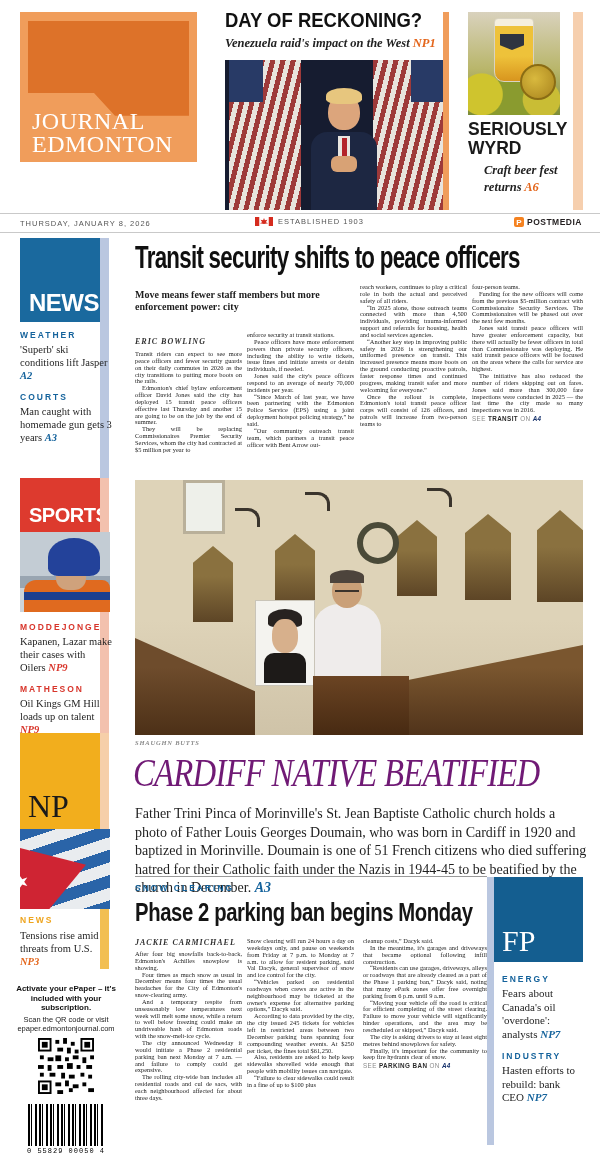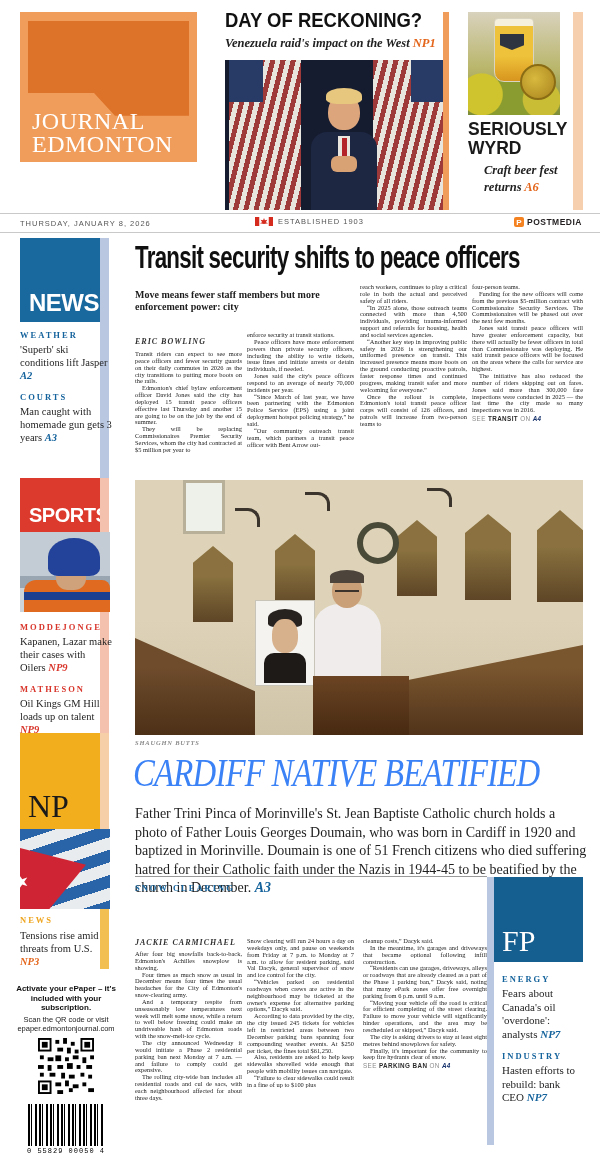--- a/index.html
+++ b/index.html
@@ -66,21 +66,21 @@
 
   
   .news-box{left:20px;top:238px;width:80px;height:84px;background:#1a699e;}
   .box-word{position:absolute;left:9px;bottom:5px;color:#fff;font-family:"Liberation Sans",sans-serif;
       font-weight:bold;letter-spacing:-.5px;}
   .news-box .box-word{font-size:24px;}
   .sports-box{left:20px;top:478px;width:80px;height:54px;background:#dd3a2e;}
   .sports-box .box-word{font-size:20px;}
   .np-box{left:20px;top:733px;width:80px;height:96px;background:#f2ae1d;}
   .np-word{position:absolute;left:8px;bottom:4px;color:#1a1a1a;font-family:"Liberation Serif",serif;font-size:32px;}
-  .kicker{font-family:Liberation Serif, serif;font-weight:bold;font-size:8.5px;letter-spacing:2px;}
+  .kicker{font-family:Liberation Sans, sans-serif;font-weight:bold;font-size:8.5px;letter-spacing:2px;}
   .k-blue{color:#15639c;} .k-red{color:#d8352b;} .k-gold{color:#eea41d;}
   .rail-story{font-size:10.5px;line-height:1.24;color:#1f1f1f;width:92px;}
   .strip-blue{left:100px;top:238px;width:9px;height:240px;background:#bac7e0;}
   .strip-pink{left:100px;top:478px;width:9px;height:255px;background:#f3c1ae;}
   .strip-peach2{left:100px;top:733px;width:9px;height:174px;background:#f6cfa9;}
   .strip-gold{left:100px;top:907px;width:9px;height:62px;background:#f2bf53;}
 
   .hockey-photo{left:20px;top:532px;width:90px;height:80px;overflow:hidden;
       background:linear-gradient(180deg,#c3ccd4 0 55%,#99a5b1 55% 70%,#cdd4da 70% 100%);}
   .hk-helmet{position:absolute;left:28px;top:6px;width:52px;height:38px;background:#23429a;border-radius:50% 50% 20% 20%;}
@@ -138,21 +138,21 @@
   .ch-portrait{position:absolute;left:120px;top:120px;width:58px;height:84px;background:#f4f3ef;border:1px solid #c9c4b8;}
   .ch-port-face{position:absolute;left:16px;top:18px;width:26px;height:34px;background:#d7b08c;border-radius:45%;}
   .ch-port-hair{position:absolute;left:12px;top:8px;width:34px;height:18px;background:#272220;border-radius:50% 50% 20% 20%;}
   .ch-port-coat{position:absolute;left:8px;top:52px;width:42px;height:30px;background:#1d1a18;border-radius:10px 10px 0 0;}
   .ch-lectern{position:absolute;left:178px;top:196px;width:96px;height:59px;background:linear-gradient(180deg,#6b4423,#472a12);}
 
   .photo-credit{left:135px;top:739px;font-size:6.5px;font-style:italic;font-weight:bold;letter-spacing:.8px;color:#8a8a8a;}
 
   
   .cardiff-head{left:133px;top:748px;width:452px;font-family:"Liberation Serif",serif;font-style:italic;
-      font-size:41px;letter-spacing:-1px;color:#3b82f6;}
+      font-size:41px;letter-spacing:-1px;color:#701a75;}
   .cardiff-text{left:135px;top:805px;width:452px;font-size:14px;line-height:1.33;color:#1f1f1f;}
 
   
   .rule{left:135px;top:876px;width:352px;height:1px;background:#9a9a9a;}
   .snow-kicker{left:135px;top:883px;}
   .snow-head{left:135px;top:897px;width:352px;font-family:"Liberation Sans",sans-serif;font-weight:bold;
       font-size:26px;letter-spacing:-.5px;color:#141414;}
   .snow-byline{left:135px;top:938px;}
   .s-col1{left:135px;top:951px;width:107px;height:200px;}
   .s-col2{left:247px;top:938px;width:107px;height:213px;}
@@ -408,20 +408,23 @@
   <div class="abs cardiff-head">
     <span class="condense" style="transform:scaleX(.8)">CARDIFF NATIVE BEATIFIED</span>
   </div>
   <div class="abs cardiff-text">
     <span>Father Trini Pinca of Morinville's St. Jean Baptiste Catholic church holds a photo of Father Louis Georges Doumain, who was born in Cardiff in 1920 and baptized in Morinville. Doumain is one of 51 French citizens who died suffering hatred for their Catholic faith under the Nazis in 1944-45 to be beatified by the church in December.</span>
     <span class="ref-blue">A3</span>
   </div>
 
   <div class="abs rule"></div>
   <div class="abs kicker k-blue snow-kicker">SNOW CLEARING</div>
+  <div class="abs snow-head">
+    <span class="condense" style="transform:scaleX(.78)">Phase 2 parking ban begins Monday</span>
+  </div>
   <div class="abs byline snow-byline">JACKIE CARMICHAEL</div>
   <div class="abs bodycol s-col1">
       <p class="para">After four big snowfalls back-to-back, Edmonton's Achilles snowplow is showing.</p>
       <p class="para">Four times as much snow as usual in December means four times the usual headaches for the City of Edmonton's snow-clearing army.</p>
       <p class="para">And a temporary respite from unseasonably low temperatures next week will melt some snow, while a return to well below freezing could make an undriveable hash of Edmonton roads with the snow-melt-ice cycle.</p>
       <p class="para">The city announced Wednesday it would initiate a Phase 2 residential parking ban next Monday at 7 a.m. — and failure to comply could get expensive.</p>
       <p class="para">The rolling city-wide ban includes all residential roads and cul de sacs, with each neighbourhood affected for about three days.</p>
     </div>
   <div class="abs bodycol s-col2">
       <p class="para">Snow clearing will run 24 hours a day on weekdays only, and pause on weekends from Friday at 7 p.m. to Monday at 7 a.m. to allow for resident parking, said Val Dacyk, general supervisor of snow and ice control for the city.</p>

